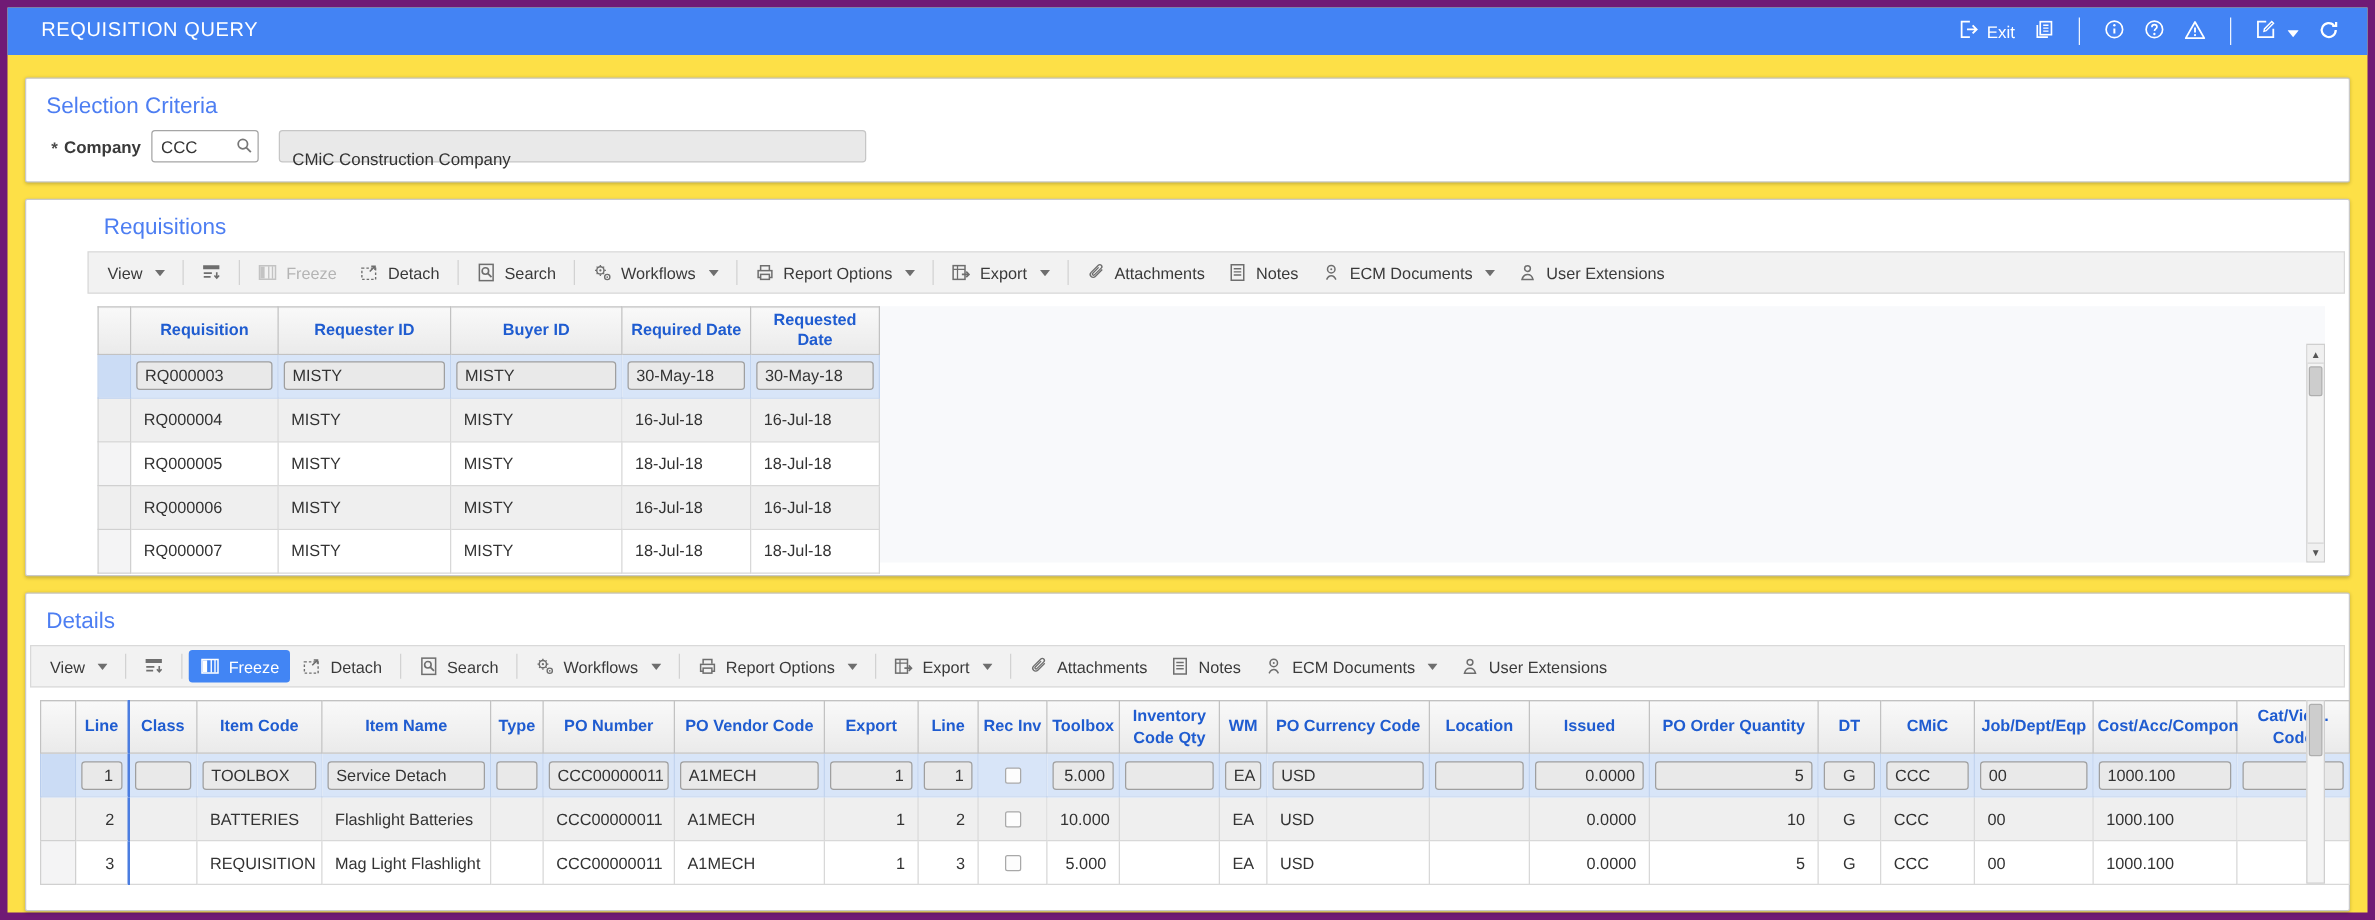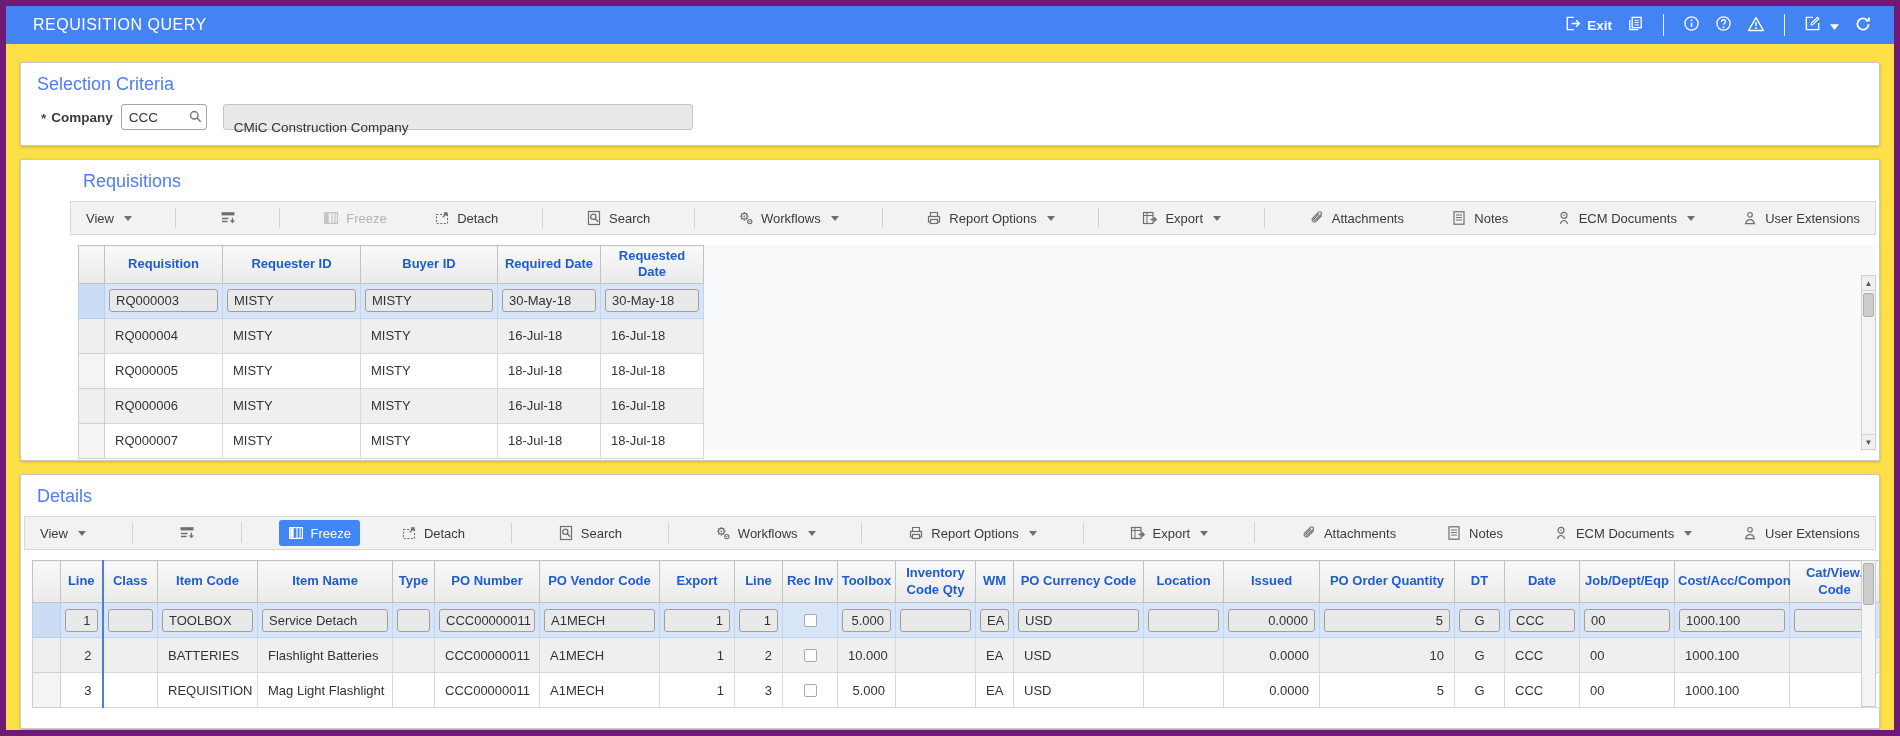--- a/index.html
+++ b/index.html
@@ -4,21 +4,21 @@
 <style>
   * { margin:0; padding:0; box-sizing:border-box; }
   html,body { width:1900px; height:736px; overflow:hidden; background:#fff;
     font-family:"Liberation Sans","DejaVu Sans",sans-serif; }
   .screen { width:1900px; height:736px; border:6px solid #701a75; background:#fde047; position:relative; }
 
   
   .app-header { height:38px; background:#4383f4; display:flex; align-items:center; padding:0 22px 0 27px; color:#fff; }
   .app-title { font-size:16px; letter-spacing:.5px; font-weight:400; }
   .hdr-actions { margin-left:auto; display:flex; align-items:center; gap:15px; }
-  .hdr-btn { display:flex; align-items:center; gap:6px; color:#fff; font-size:13.5px; font-weight:700; cursor:pointer; }
+  .hdr-btn { display:flex; align-items:center; gap:6px; color:#fff; font-size:13.5px; font-weight:400; cursor:pointer; }
   .hdr-btn .ic { display:block; }
   .hdr-sep { width:1px; height:22px; background:rgba(255,255,255,.9); margin:0 4px; }
   .hdr-caret { margin-left:-6px; }
 
   
   .panel { border:1px solid #c9c9c9; border-radius:2px; margin:0 14px 13px; background:#fff;
     box-shadow:0 1px 3px rgba(0,0,0,.22); position:relative; }
   .panel-title { color:#4d7ef2; font-size:18px; padding:11px 0 9px 16px; }
   .sc-panel { margin-top:18px; height:84px; }
   .req-panel { height:302px;padding-left:46px; }
@@ -30,31 +30,31 @@
   .req-star { color:#4a4a4a; font-weight:700; margin-top:3px; }
   .sc-input-wrap { position:relative; }
   .sc-input { width:86px; height:26px; border:1px solid #a5a5a5; border-radius:3px; padding:0 22px 0 7px;
     font-size:13.5px; font-family:inherit; color:#333; }
   .sc-input-wrap .lov { position:absolute; right:4px; top:5px; color:#777; cursor:pointer; }
   .sc-readonly { width:470px; height:26px; background:#e9e9e9; border:1px solid #c6c6c6; border-radius:3px;
     line-height:24px; padding:11px 10px; color:#333; margin-left:16px; font-size:13.5px; }
 
   
   .toolbar { display:flex; align-items:center; background:#f2f2f2; border:1px solid #d9d9d9;
-    height:34px; margin:0 3px 0 3px; padding:0 6px;justify-content:space-between; }
+    height:34px; margin:0 3px 0 3px; padding:0 6px; }
   .tb-btn { display:flex; align-items:center; gap:7px; padding:5px 9px; font-size:13px; color:#3a3a3a;
     border-radius:3px; cursor:pointer; white-space:nowrap; }
   .tb-btn .ic { color:#6e6e6e; display:block; }
   .tb-btn.disabled { color:#b4b4b4; } .tb-btn.disabled .ic { color:#c3c3c3; }
   .tb-btn.active { background:#4285f4; color:#fff; } .tb-btn.active .ic { color:#fff; }
   .tb-sep { width:1px; height:20px; background:#d2d2d2; margin:0 5px; }
   .ic-caret { color:#7a7a7a; margin-left:3px; display:block; }
 
   
-  .table-region { position:relative; margin:10px 3px 0 11px; }
+  .table-region { position:relative; margin:10px 19px 0 11px; }
   .table-region.req { background:#f8f9fb; height:205px; }
   .tbl { border-collapse:collapse; table-layout:fixed; font-size:13px; color:#333; background:#fff; }
   .tbl th { background:linear-gradient(#f9f9f9,#eaeaea); color:#1f5cd0; font-weight:700; font-size:13px;
     border:1px solid #c2c2c2; padding:2px 3px; text-align:center; line-height:1.25; cursor:pointer; }
   .req-tbl th { height:30px; }
   .det-tbl th { height:42px; }
   .tbl td { border:1px solid #d8d8d8; height:35px; padding:0 10px; overflow:hidden; white-space:nowrap; background:#fff; }
   .tbl tr.alt td { background:#efefef; }
   .tbl tr.sel td { background:#d8e5f8; border-color:#c2d4ee; }
   .tbl td.rowhead, .tbl th.rowhead { background:#f4f4f5; border-color:#d0d0d0; padding:0; cursor:pointer; }
@@ -568,21 +568,21 @@
               <th>Line</th>
               <th>Rec Inv</th>
               <th>Toolbox</th>
               <th>Inventory Code Qty</th>
               <th>WM</th>
               <th>PO Currency Code</th>
               <th>Location</th>
               <th>Issued</th>
               <th>PO Order Quantity</th>
               <th>DT</th>
-              <th>Date</th>
+              <th>CMiC</th>
               <th>Job/Dept/Eqp</th>
               <th>Cost/Acc/Compon</th>
               <th>Cat/View. Code</th>
             </tr>
           </thead>
           <tbody>
             <tr class="sel">
               <td class="rowhead"></td>
               <td class="al-r freeze-r inp-cell">
                 <div class="cell-input al-r">1</div>

